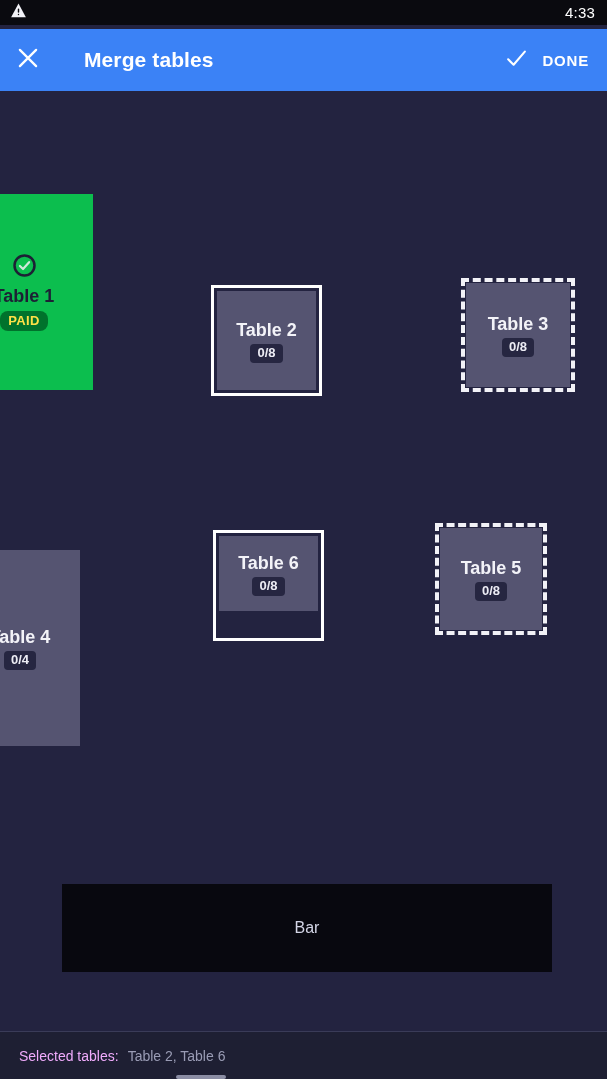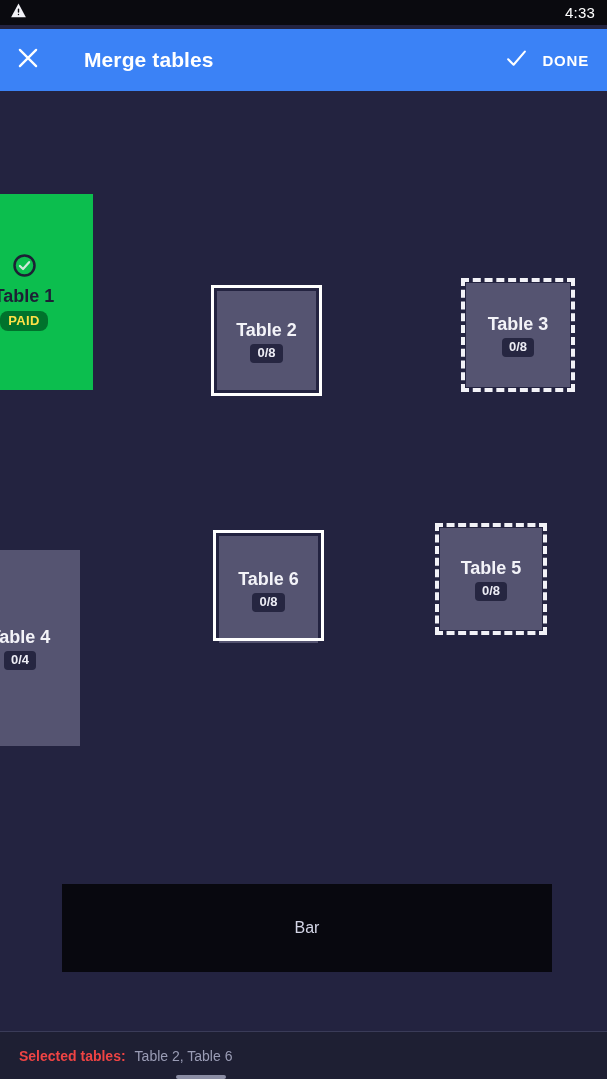--- a/index.html
+++ b/index.html
@@ -179,23 +179,23 @@
     left: 0; top: 1031px;
     width: 607px;
     height: 48px;
     background: #1e1f33;
     border-top: 1px solid #3a3b58;
     display: flex;
     align-items: center;
     padding-left: 19px;
   }
   .selected-label {
-    color: #ef4444;
+    color: #f0abfc;
     font-size: 14px;
-    font-weight: bold;
+    font-weight: normal;
   }
   .selected-value {
     color: #9a9cb5;
     font-size: 14px;
     font-weight: 400;
     margin-left: 9px;
   }
   .nav-pill {
     position: absolute;
     left: 176px;
@@ -267,21 +267,21 @@
           <div class="seat-badge">0/8</div>
         </div>
         <div class="ring-dashed" style="left: -5px; top: -5px; width: 114px; height: 114px;"></div>
       </div>
       <div class="table-obj" style="left: -40px; top: 459px; width: 120px; height: 196px;">
         <div class="table-fill">
           <div class="table-name">Table 4</div>
           <div class="seat-badge">0/4</div>
         </div>
       </div>
-      <div class="table-obj" style="left: 219px; top: 445px; width: 99px; height: 107px;">
+      <div class="table-obj" style="left: 219px; top: 445px; width: 99px; height: 75px;">
         <div class="table-fill">
           <div class="table-name">Table 6</div>
           <div class="seat-badge">0/8</div>
         </div>
         <div class="ring-solid" style="left: -6px; top: -6px; width: 111px; height: 111px;"></div>
       </div>
       <div class="table-obj" style="left: 440px; top: 437px; width: 102px; height: 102px;">
         <div class="table-fill">
           <div class="table-name">Table 5</div>
           <div class="seat-badge">0/8</div>

